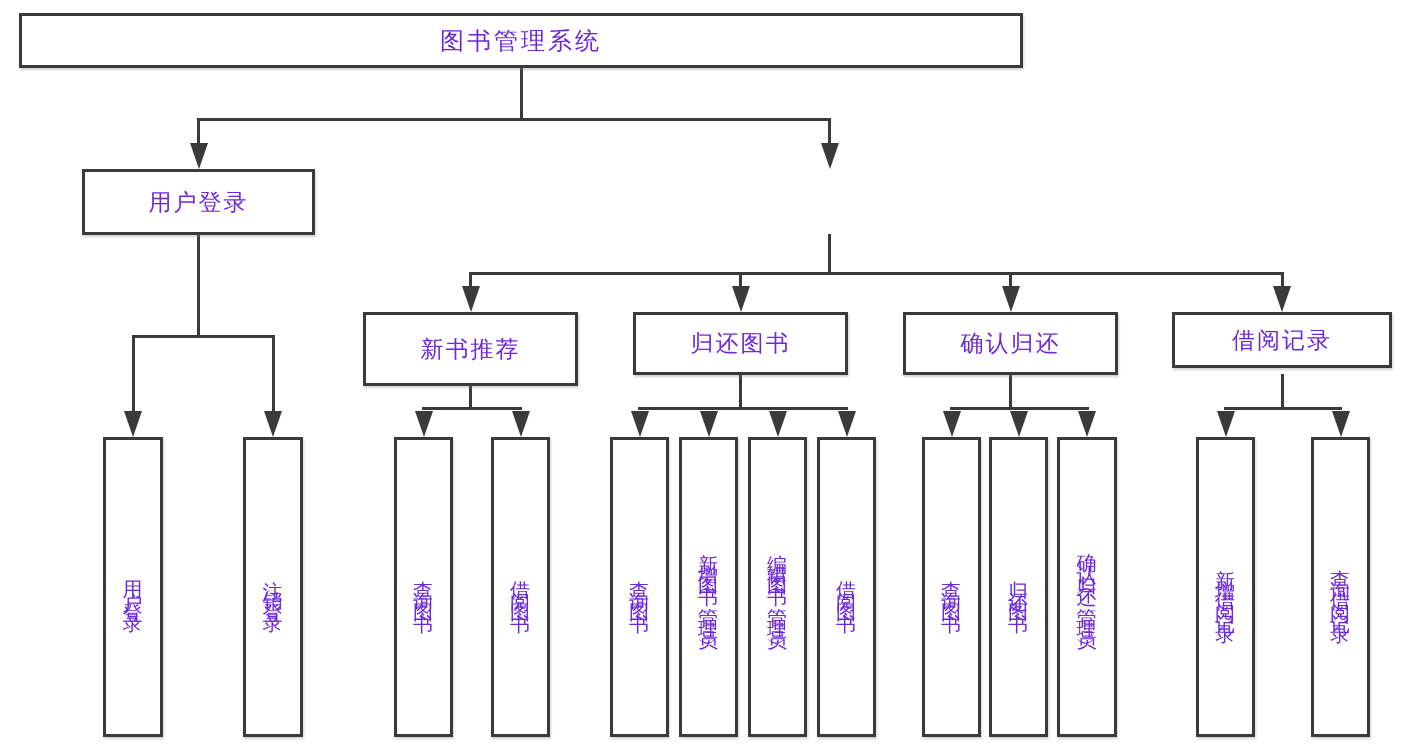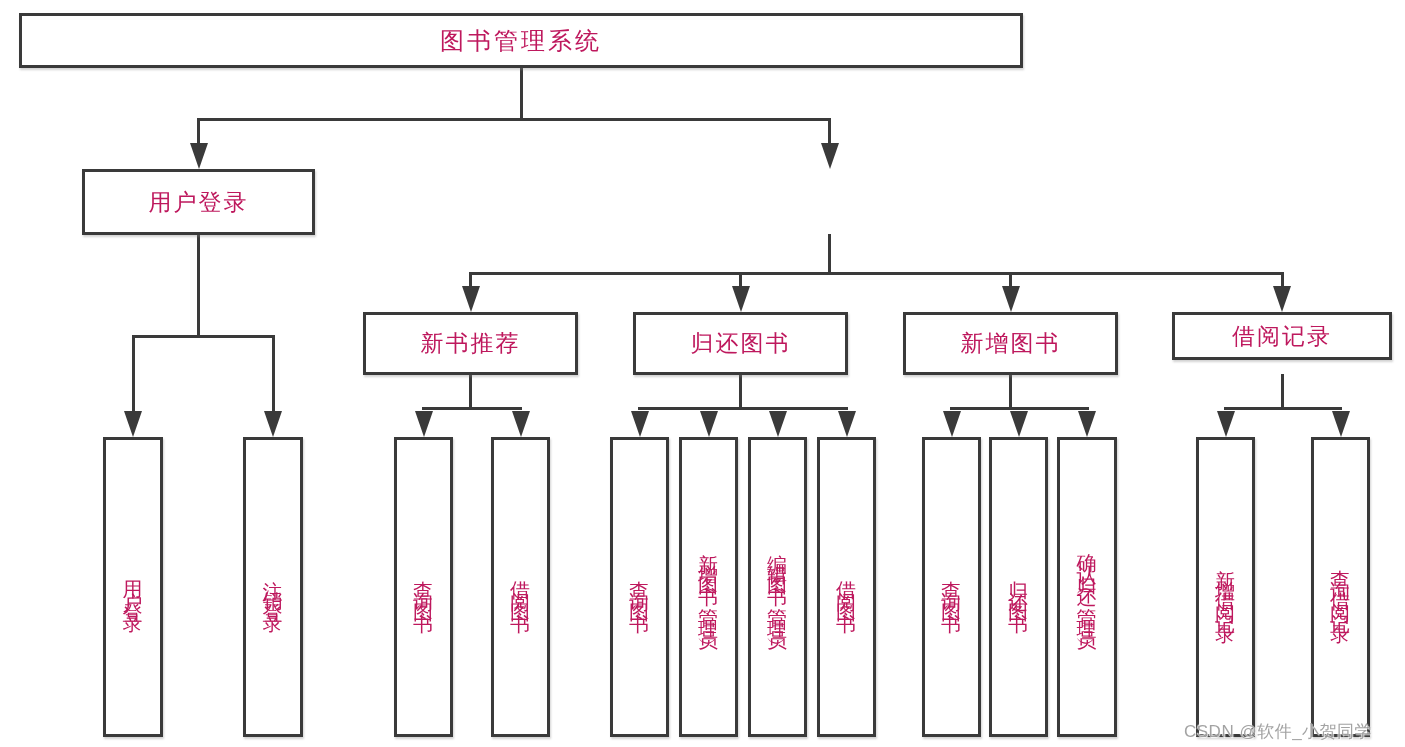--- a/index.html
+++ b/index.html
@@ -13,21 +13,21 @@
     height: 747px;
     background: #ffffff;
     font-family: "Liberation Sans", "DejaVu Sans", sans-serif;
     overflow: hidden;
   }
   .node {
     position: absolute;
     box-sizing: border-box;
     border: 3px solid #3a3a3a;
     background: #ffffff;
-    color: #be185d;
+    color: #6d28d9;
     display: flex;
     align-items: center;
     justify-content: center;
     box-shadow: 1px 2px 2px rgba(130,130,130,0.35);
   }
   .node.h {
     font-size: 23px;
     letter-spacing: 2px;
     white-space: nowrap;
   }
@@ -112,37 +112,36 @@
       <div class="arrow" style="left: 1009.5px; top: 411px; border-top-color: rgb(58, 58, 58);"></div>
       <div class="arrow" style="left: 1078px; top: 411px; border-top-color: rgb(58, 58, 58);"></div>
       <div class="arrow" style="left: 1216.5px; top: 411px; border-top-color: rgb(58, 58, 58);"></div>
       <div class="arrow" style="left: 1331.5px; top: 411px; border-top-color: rgb(58, 58, 58);"></div>
     </div>
 
   <div class="node h root" style="left:19px; top:13px; width:1004px; height:55px;">图书管理系统</div>
 
   <div class="node h" style="left:82px; top:169px; width:233px; height:66px;">用户登录</div>
 
-  <div class="node h" style="left:363px; top:312px; width:215px; height:63px;">新书推荐</div>
+  <div class="node h" style="left:363px; top:312px; width:215px; height:74px;">新书推荐</div>
   <div class="node h" style="left:633px; top:312px; width:215px; height:63px;">归还图书</div>
-  <div class="node h" style="left:903px; top:312px; width:215px; height:63px;">新增图书</div>
-  <div class="node h" style="left:1172px; top:312px; width:220px; height:48px;">借阅记录</div>
+  <div class="node h" style="left:903px; top:312px; width:215px; height:63px;">确认归还</div>
+  <div class="node h" style="left:1172px; top:312px; width:220px; height:56px;">借阅记录</div>
 
   <div class="node v" style="left:103px; top:437px; width:60px; height:300px;">用户登录</div>
   <div class="node v" style="left:243px; top:437px; width:60px; height:300px;">注销登录</div>
 
   <div class="node v" style="left:394px; top:437px; width:59px; height:300px;">查询图书</div>
   <div class="node v" style="left:491px; top:437px; width:59px; height:300px;">借阅图书</div>
 
   <div class="node v" style="left:610px; top:437px; width:59px; height:300px;">查询图书</div>
   <div class="node v" style="left:679px; top:437px; width:59px; height:300px;">新增图书（管理员）</div>
   <div class="node v" style="left:748px; top:437px; width:59px; height:300px;">编辑图书（管理员）</div>
   <div class="node v" style="left:817px; top:437px; width:59px; height:300px;">借阅图书</div>
 
   <div class="node v" style="left:922px; top:437px; width:59px; height:300px;">查询图书</div>
   <div class="node v" style="left:989px; top:437px; width:59px; height:300px;">归还图书</div>
   <div class="node v" style="left:1057px; top:437px; width:60px; height:300px;">确认归还（管理员）</div>
 
   <div class="node v" style="left:1196px; top:437px; width:59px; height:300px;">新增借阅记录</div>
   <div class="node v" style="left:1311px; top:437px; width:59px; height:300px;">查询借阅记录</div>
 
-  <div class="watermark">CSDN @软件_小贺同学</div>
 </div>
 
 </body></html>

